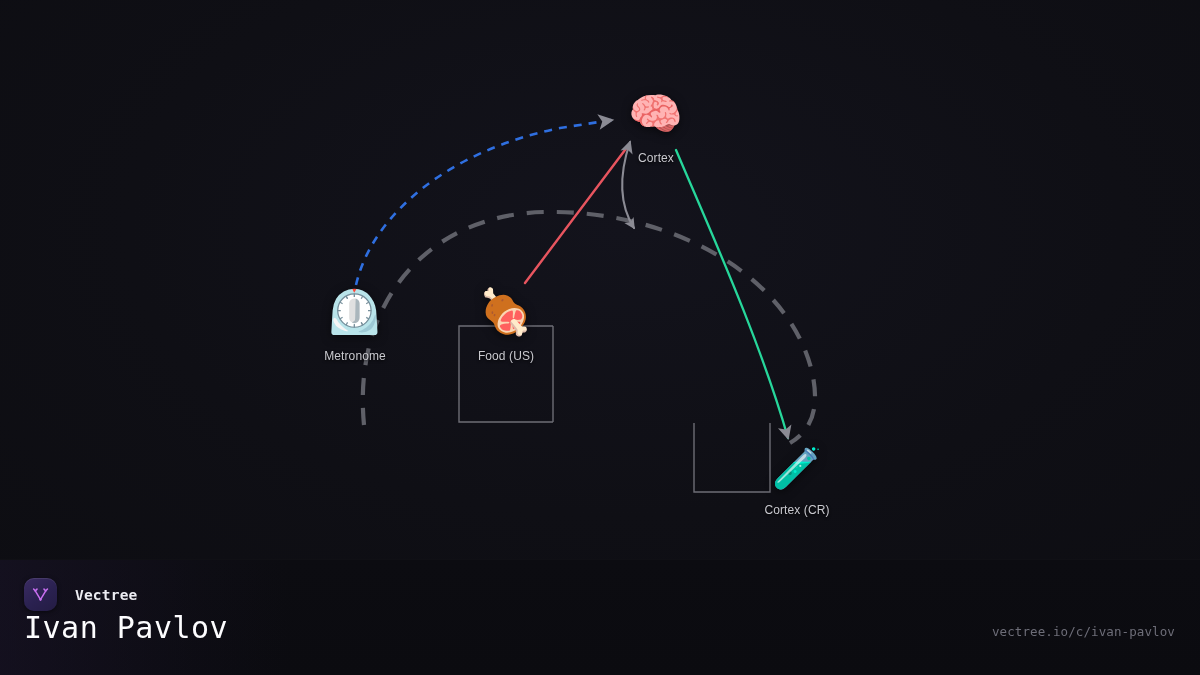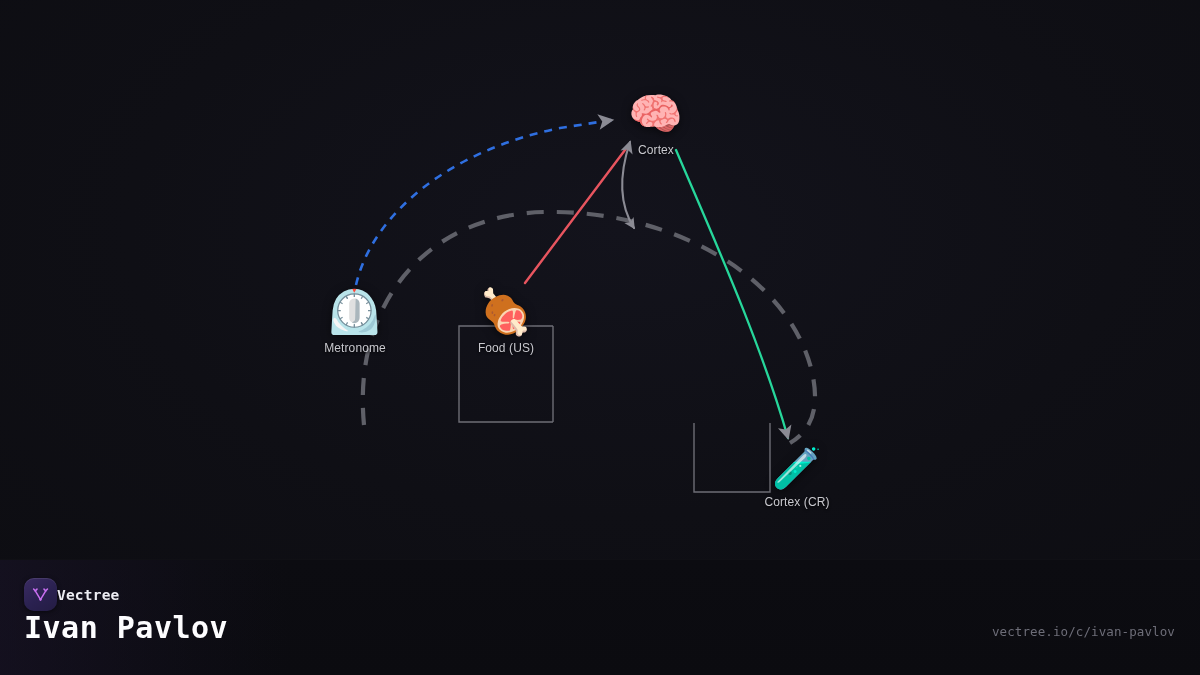--- a/index.html
+++ b/index.html
@@ -49,21 +49,21 @@
     user-select: none;
   }
   .node .glyph {
     font-size: 44px;
     line-height: 1;
     display: block;
     filter: drop-shadow(0 2px 5px rgba(0,0,0,.55));
   }
   .node .label {
     display: block;
-    margin-top: 7px;
+    margin-top: 15px;
     font-size: 12px;
     letter-spacing: .1px;
     color: #c9c9cf;
     text-shadow: 0 1px 3px rgba(0,0,0,.9);
     white-space: nowrap;
   }
   .node.small .glyph { font-size: 40px; }
 
   
   #footer {
@@ -82,21 +82,21 @@
     width: 287px; height: 115px;
     background: linear-gradient(90deg, rgba(30,22,48,.45) 0%, rgba(22,18,36,.18) 70%, rgba(0,0,0,0) 100%);
     pointer-events: none;
   }
   #brand-row {
     position: absolute;
     left: 24px;
     top: 18px;
     display: flex;
     align-items: center;
-    gap: 0;
+    gap: 18px;
     z-index: 2;
   }
   #logo-mark {
     width: 33px; height: 33px;
     border-radius: 10px;
     background: linear-gradient(145deg, #3b2b63 0%, #2a2150 55%, #241c44 100%);
     box-shadow: inset 0 1px 0 rgba(255,255,255,.09), 0 1px 4px rgba(0,0,0,.55);
     display: flex;
     align-items: center;
     justify-content: center;
@@ -108,21 +108,21 @@
     color: #ececf2;
     letter-spacing: .2px;
   }
   #page-title {
     position: absolute;
     left: 24px;
     top: 50px;
     z-index: 2;
     font-family: "DejaVu Sans Mono", monospace;
     font-size: 30px;
-    font-weight: 700;
+    font-weight: 400;
     color: #fdfdff;
     letter-spacing: .5px;
   }
   #footer-url {
     position: absolute;
     right: 25px;
     top: 64px;
     z-index: 2;
     font-family: "DejaVu Sans Mono", monospace;
     font-size: 12.5px;

